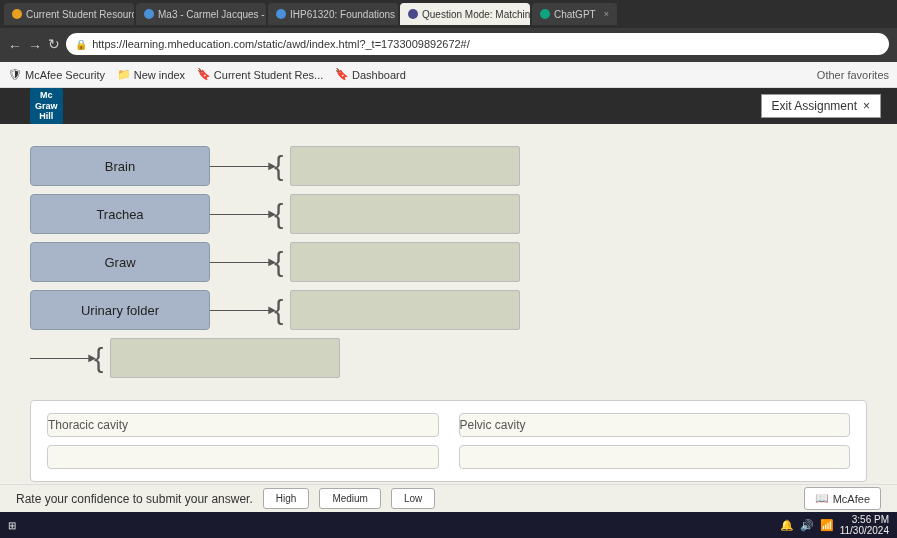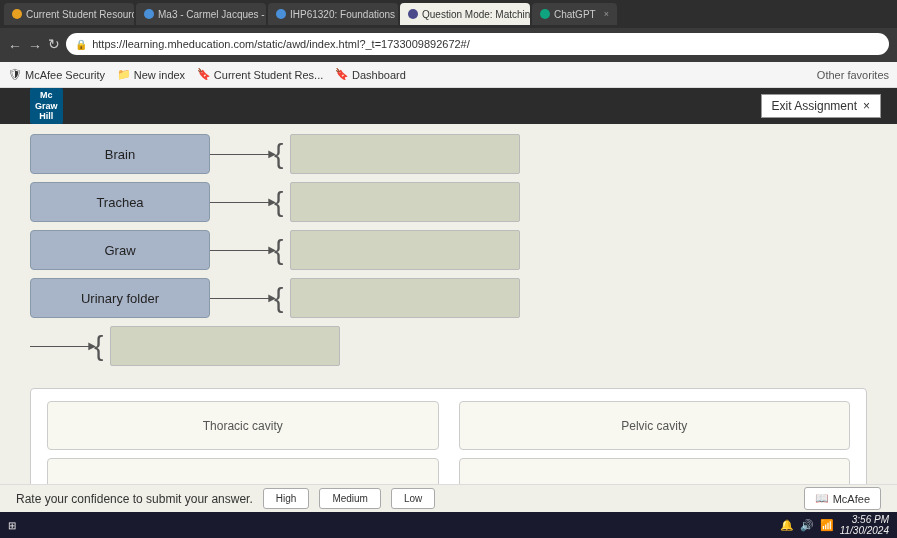--- a/index.html
+++ b/index.html
@@ -154,20 +154,21 @@
       cursor: pointer;
       display: flex;
       align-items: center;
       gap: 6px;
     }
 
     
     .matching-area {
       padding: 10px 30px;
       background: #f0f0e8;
+      margin-top: 12px;
     }
 
     .match-row {
       display: flex;
       align-items: center;
       margin-bottom: 8px;
       gap: 0;
     }
 
     .term-box {
@@ -234,27 +235,27 @@
       min-height: 80px;
     }
 
     .drop-targets-row {
       display: flex;
       gap: 20px;
     }
 
     .drop-target {
       flex: 1;
-      height: 49px;
+      height: 24px;
       background: #f8f8f0;
       border: 1px solid #ccc;
       border-radius: 4px;
       display: flex;
       align-items: center;
-      justify-content: center;
+      justify-content: flex-start;
       font-size: 12px;
       color: #555;
     }
 
     
     .bottom-bar {
       position: absolute;
       bottom: 0;
       left: 0;
       right: 0;
@@ -484,20 +485,20 @@
   </div>
 
   <div class="taskbar">
     <div class="taskbar-icons">
       <span>⊞</span>
     </div>
     <div class="taskbar-right">
       <span class="tray-icon">🔔</span>
       <span class="tray-icon">🔊</span>
       <span class="tray-icon">📶</span>
-      <div style="text-align:right;font-style:italic;">
+      <div style="text-align:right;">
         <div>3:56 PM</div>
         <div>11/30/2024</div>
       </div>
     </div>
   </div>
 
 </div>
 
 </body></html>

